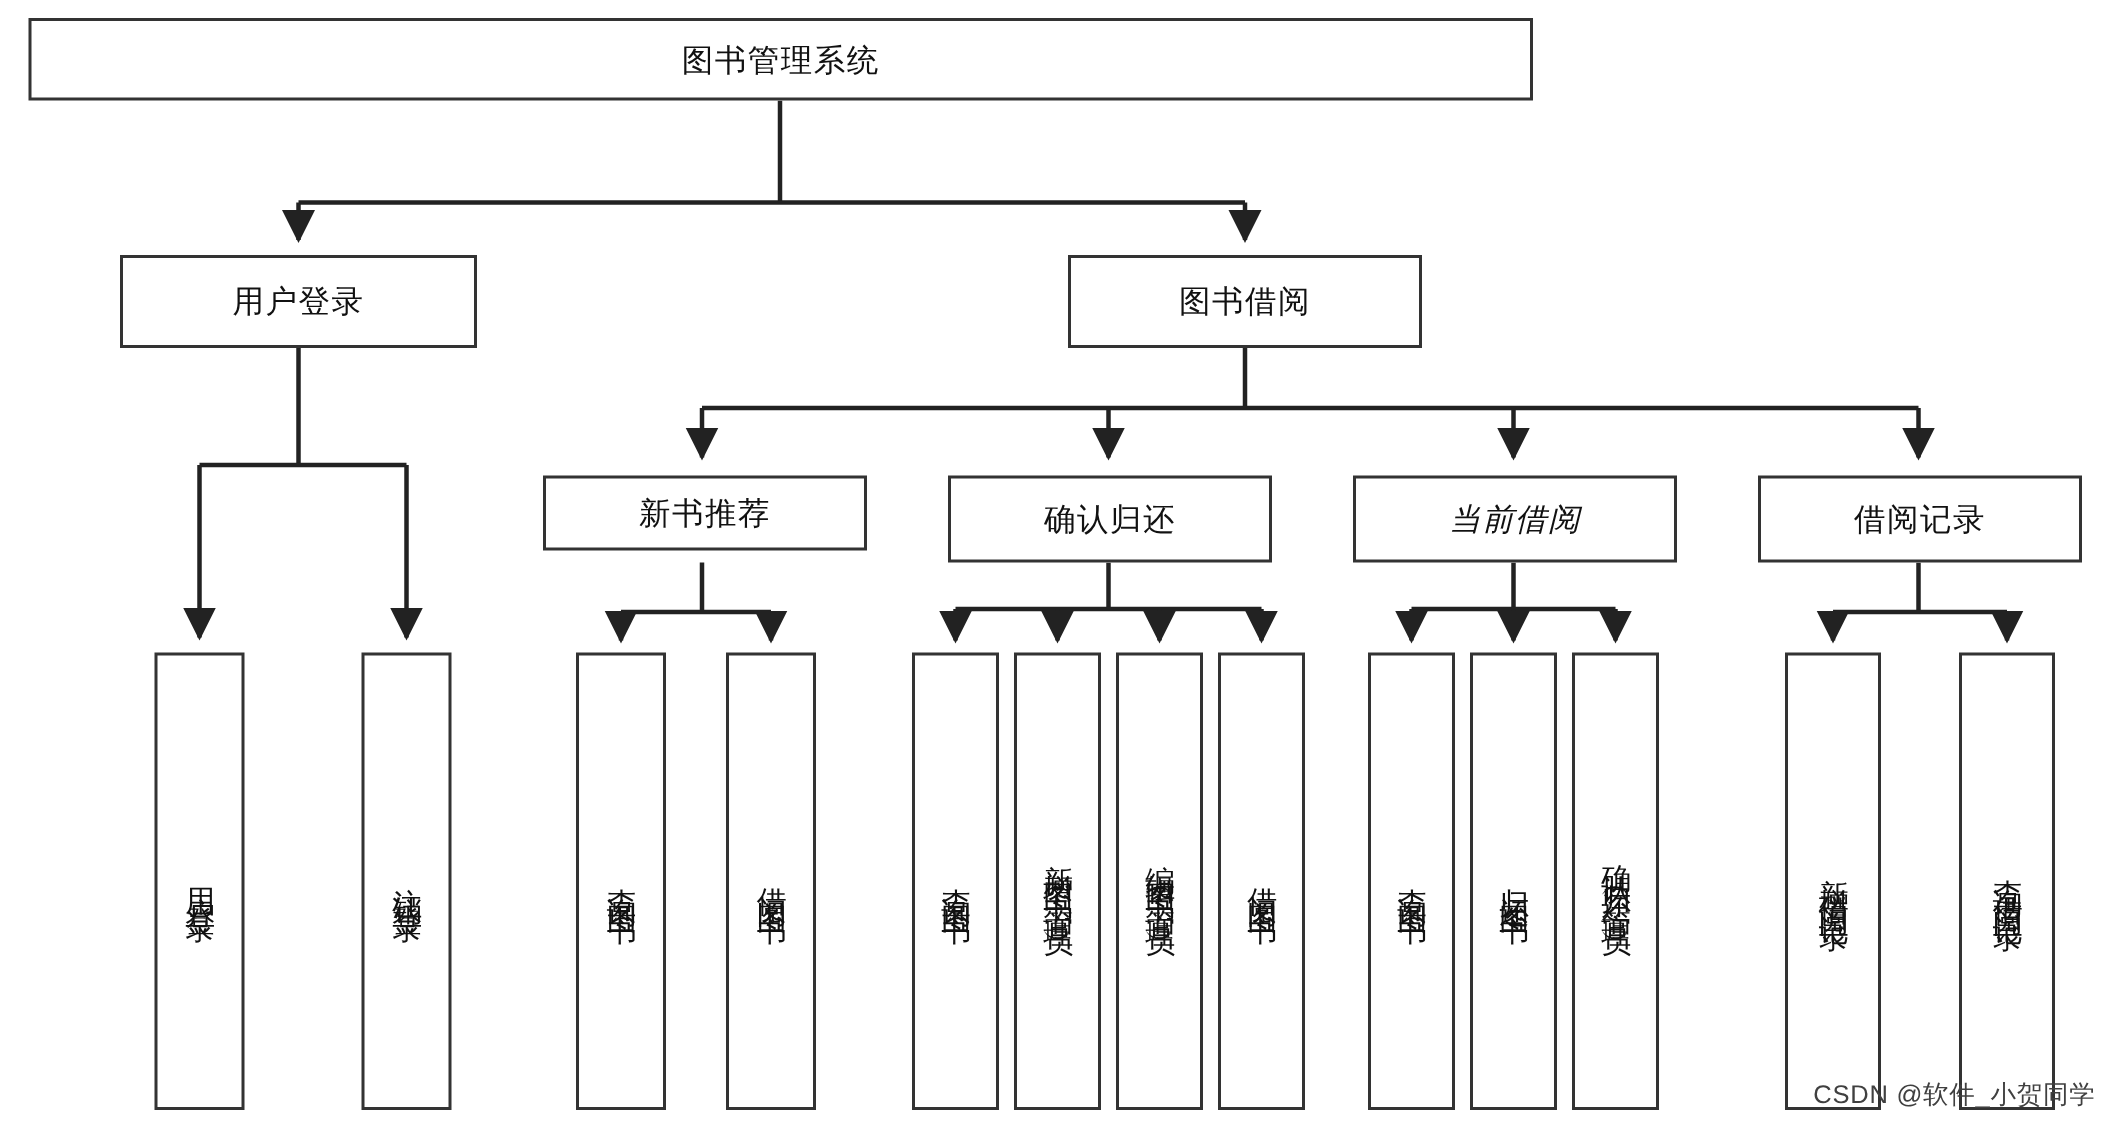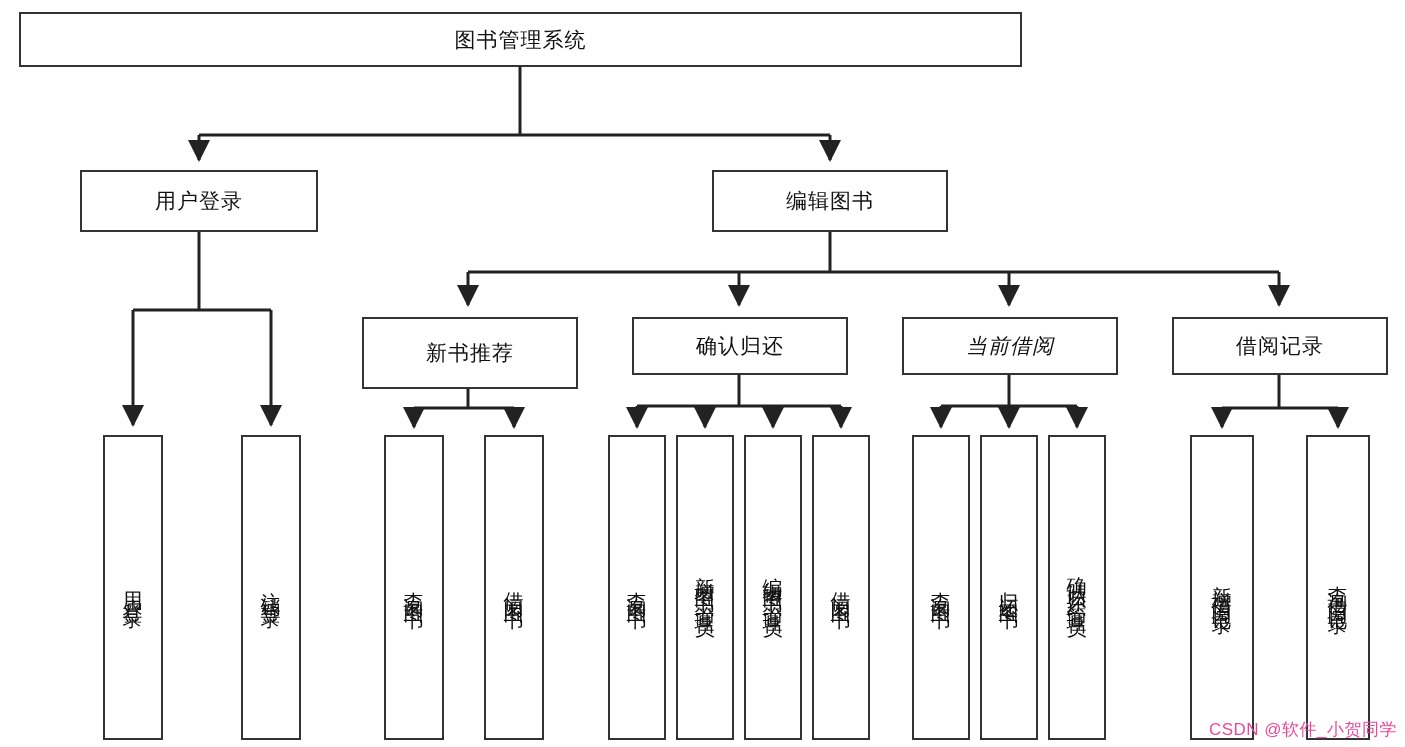--- a/index.html
+++ b/index.html
@@ -47,21 +47,21 @@
     writing-mode:vertical-rl;
     text-orientation:upright;
     white-space:nowrap;
   }
   .node .htext{white-space:nowrap;}
   #watermark{
     position:absolute;
     right:8px;
     bottom:6px;
     font-size:17px;
-    color:#ec4899;
+    color:#404040;
     letter-spacing:0.5px;
     white-space:nowrap;
     font-family:"Liberation Sans","DejaVu Sans",sans-serif;
   }
 </style>
 </head>
 <body>
 
 <div id="diagram">
 
@@ -116,24 +116,24 @@
   </svg>
 
   <div class="node h" style="left:19px;top:12px;width:1003px;height:55px;">
     <span class="htext">图书管理系统</span>
   </div>
 
   <div class="node h" style="left:80px;top:170px;width:238px;height:62px;">
     <span class="htext">用户登录</span>
   </div>
   <div class="node h" style="left:712px;top:170px;width:236px;height:62px;">
-    <span class="htext">编辑图书</span>
+    <span class="htext">图书借阅</span>
   </div>
 
-  <div class="node h" style="left:362px;top:317px;width:216px;height:72px;">
+  <div class="node h" style="left:362px;top:317px;width:216px;height:50px;">
     <span class="htext">新书推荐</span>
   </div>
   <div class="node h" style="left:632px;top:317px;width:216px;height:58px;">
     <span class="htext">确认归还</span>
   </div>
   <div class="node h" style="left:902px;top:317px;width:216px;height:58px;font-style:italic;">
     <span class="htext">当前借阅</span>
   </div>
   <div class="node h" style="left:1172px;top:317px;width:216px;height:58px;text-align:right;">
     <span class="htext">借阅记录</span>

